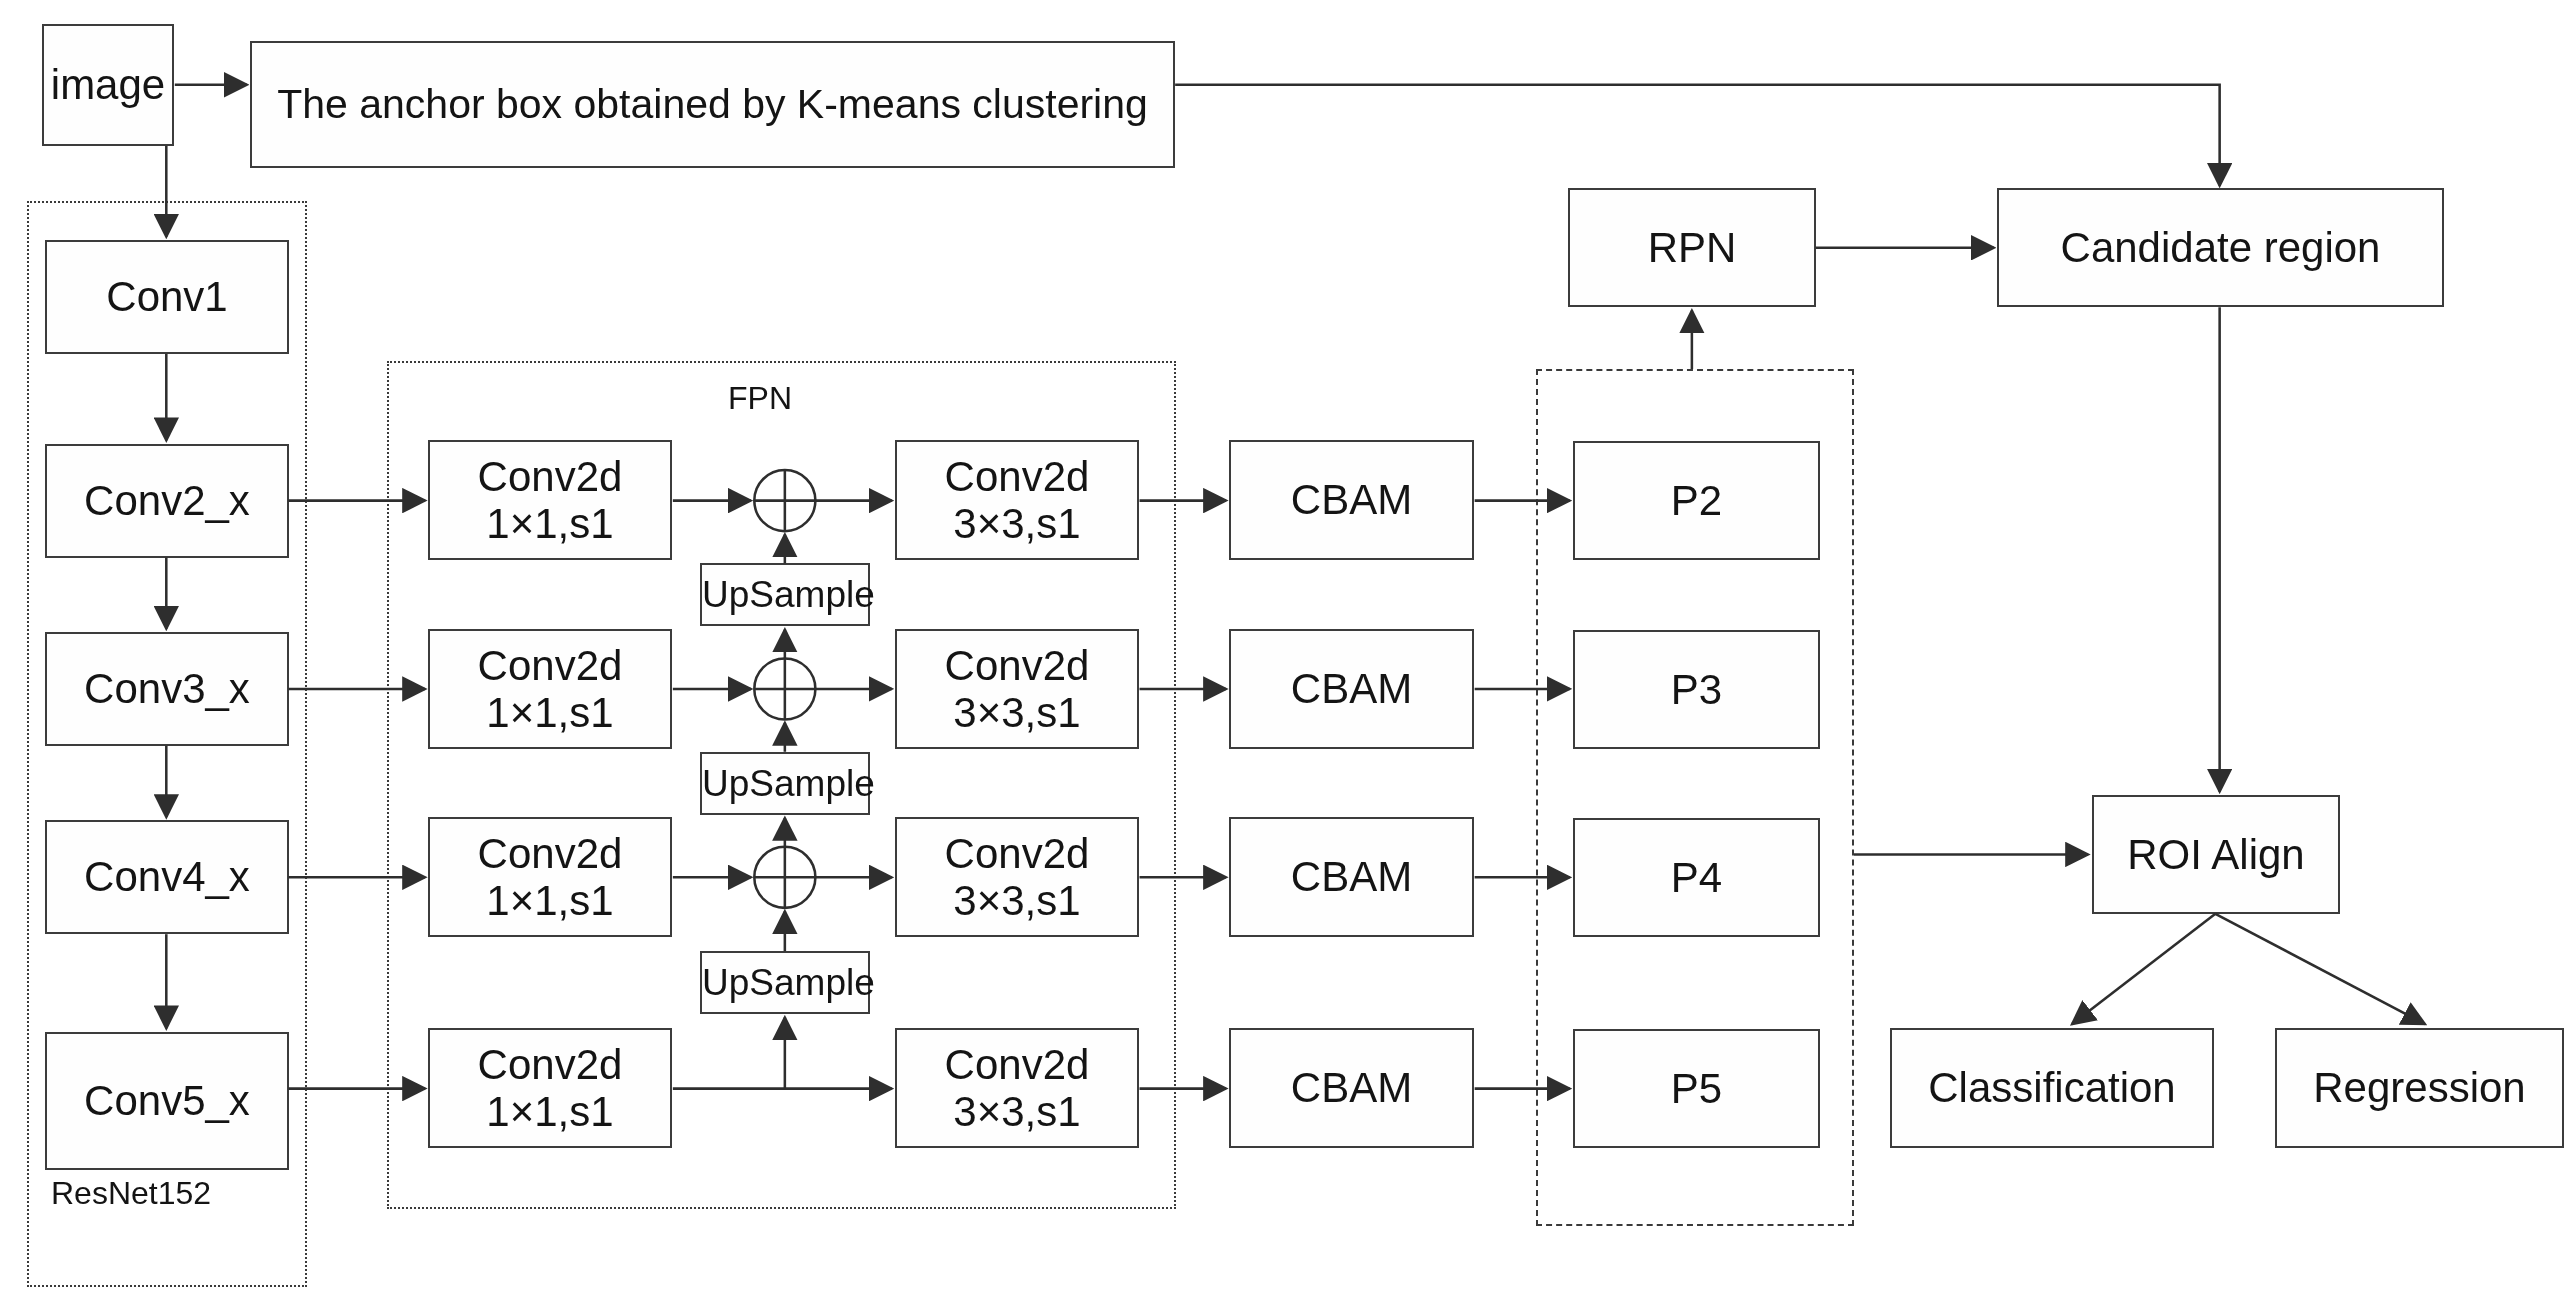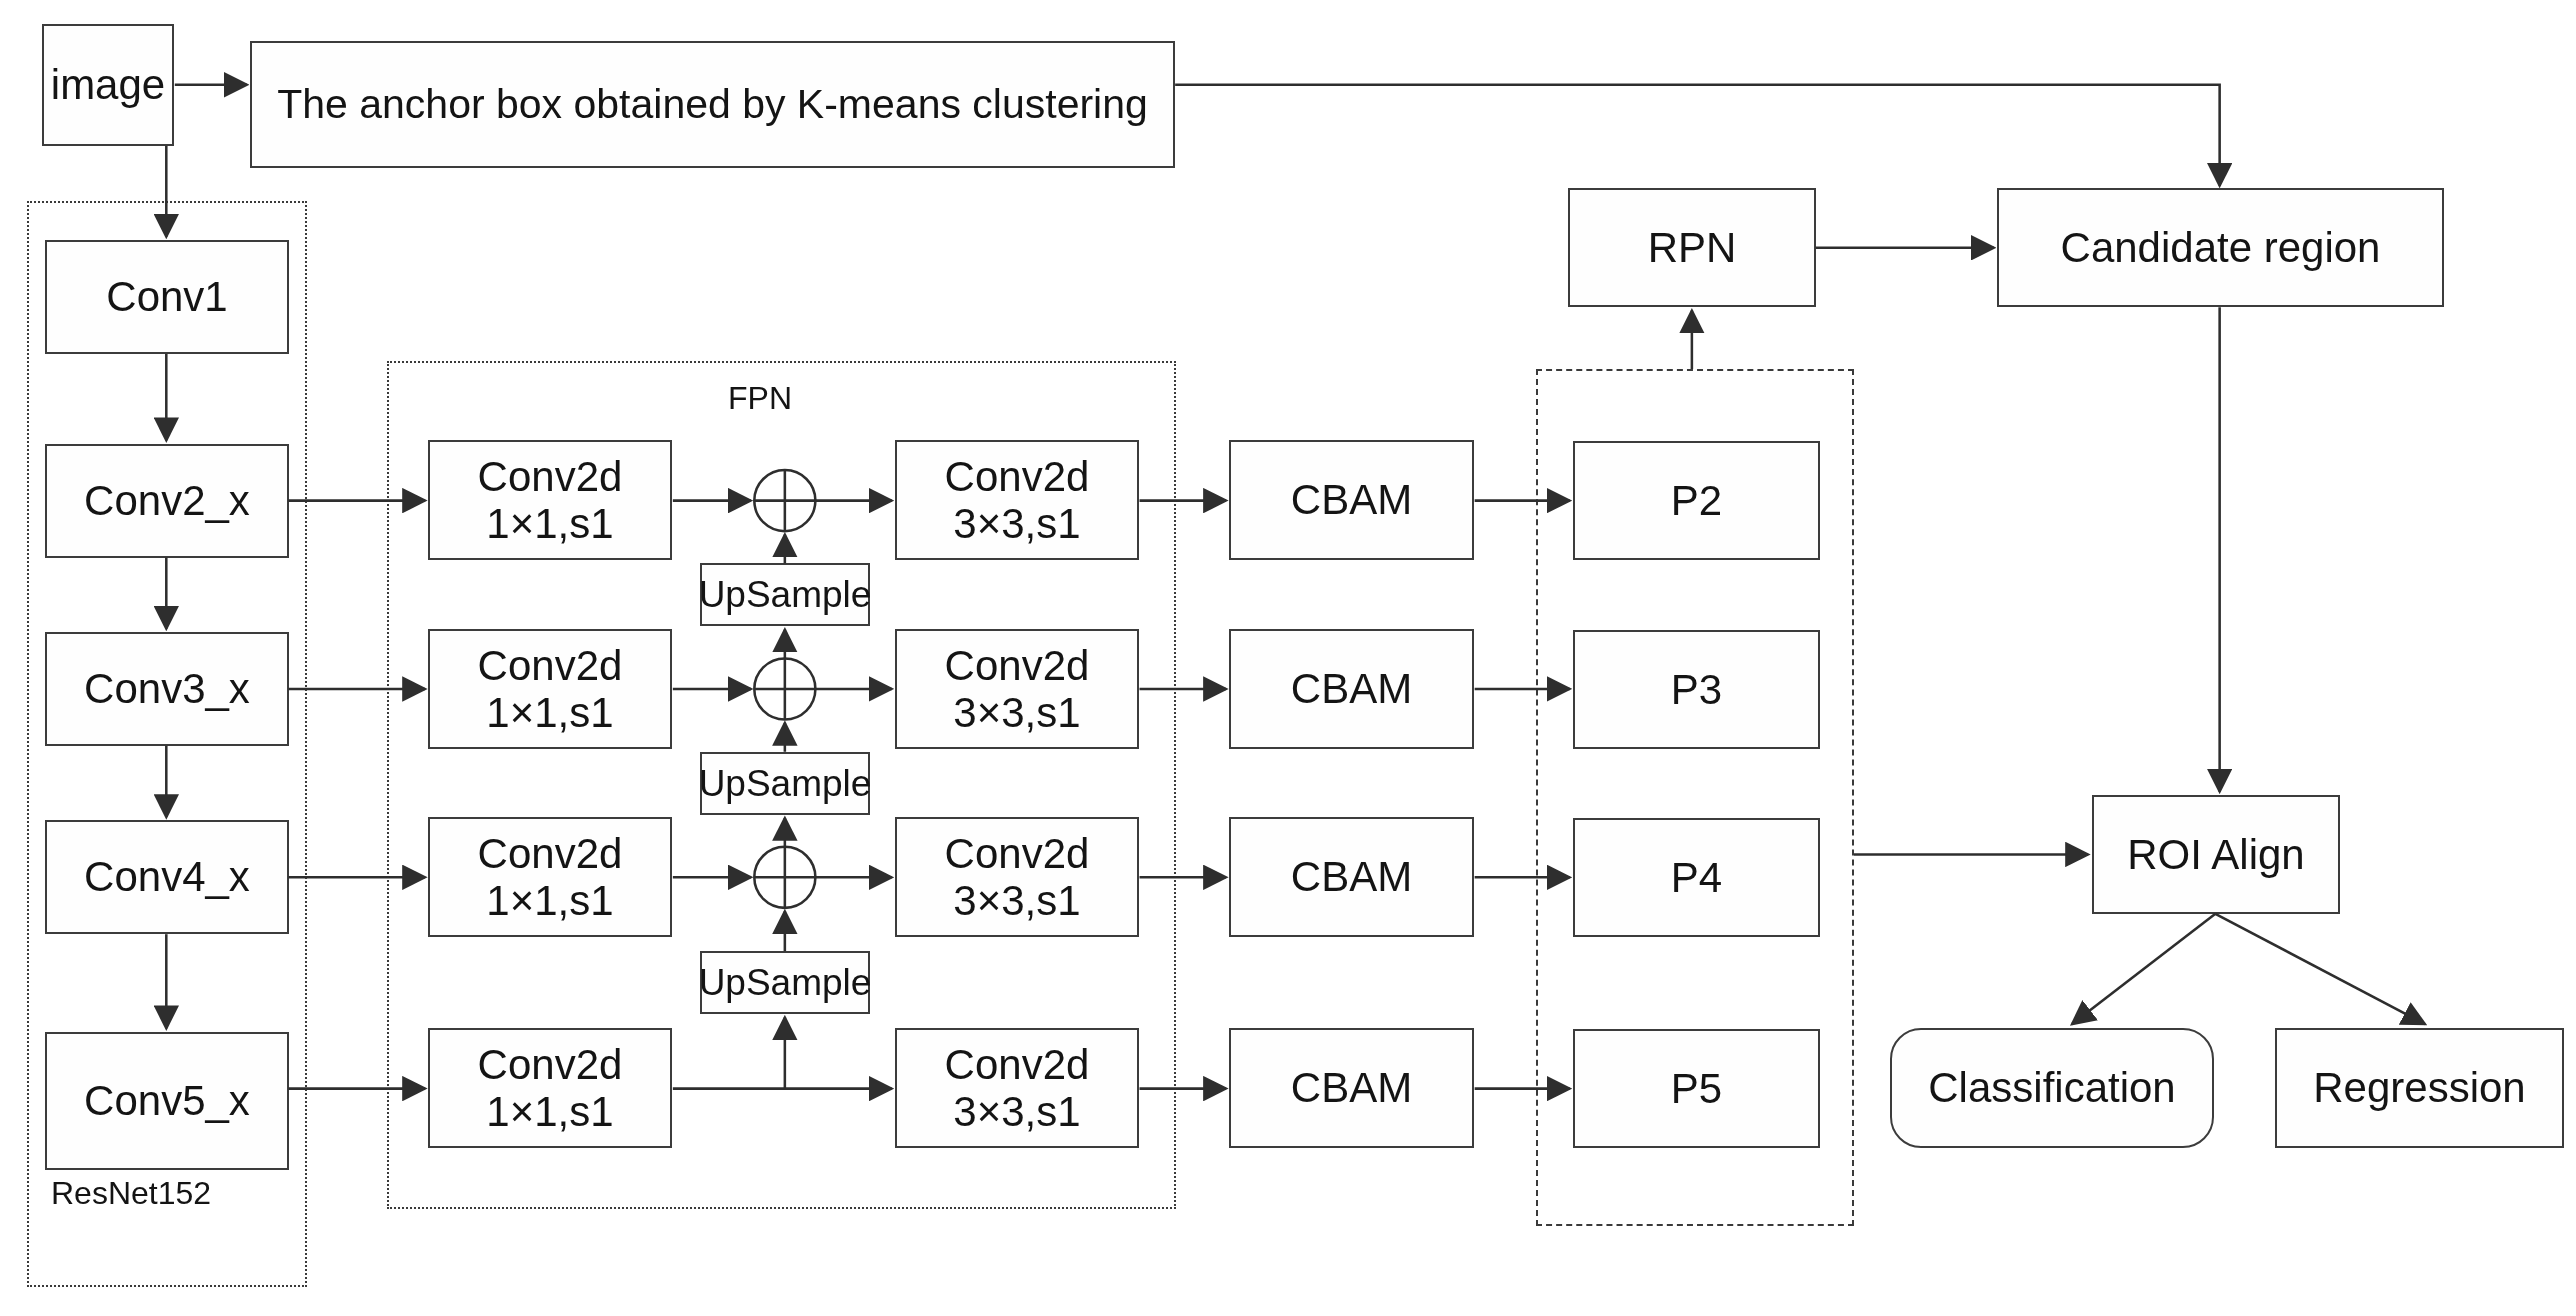--- a/index.html
+++ b/index.html
@@ -3,21 +3,21 @@
 <meta charset="utf-8">
 <style>
   html,body{margin:0;padding:0;background:#ffffff;}
   #canvas{
     position:relative; width:2576px; height:1316px; background:#ffffff;
     font-family:"Liberation Sans", sans-serif; color:#111; overflow:hidden;
   }
   .node{
     position:absolute; background:#fefefe; border:2.5px solid #3c3c3c;
     box-sizing:border-box; display:flex; flex-direction:column;
-    align-items:center; justify-content:center; text-align:center;
+    justify-content:center; text-align:center;
     font-size:42px; line-height:1.12; color:#141414;
   }
   .node .l2{font-size:42px;}
   .small{font-size:37px;}
   .group{
     position:absolute; border:2.5px dotted #3a3a3a; box-sizing:border-box;
     background:transparent;
   }
   .group.dashed{border-style:dashed;}
   .freelabel{
@@ -133,21 +133,21 @@
 
   <div class="node" style="left:1568px; top:188px; width:248px; height:119px;">
     <span>RPN</span>
   </div>
   <div class="node" style="left:1997px; top:188px; width:447px; height:119px;">
     <span>Candidate region</span>
   </div>
   <div class="node" style="left:2092px; top:795px; width:248px; height:119px;">
     <span>ROI Align</span>
   </div>
-  <div class="node" style="left:1890px; top:1028px; width:324px; height:120px;border-radius:31px;">
+  <div class="node" style="left:1890px; top:1028px; width:324px; height:120px;">
     <span>Classification</span>
   </div>
   <div class="node" style="left:2275px; top:1028px; width:289px; height:120px;">
     <span>Regression</span>
   </div>
 
   <svg class="wires" width="2576" height="1316" viewBox="0 0 3036 1551">
     <defs>
       <marker id="arr" viewBox="0 0 10 10" refX="9" refY="5" markerWidth="10" markerHeight="10" orient="auto-start-reverse">
         <path d="M0,0 L10,5 L0,10 z" fill="#2e2e2e"></path>

